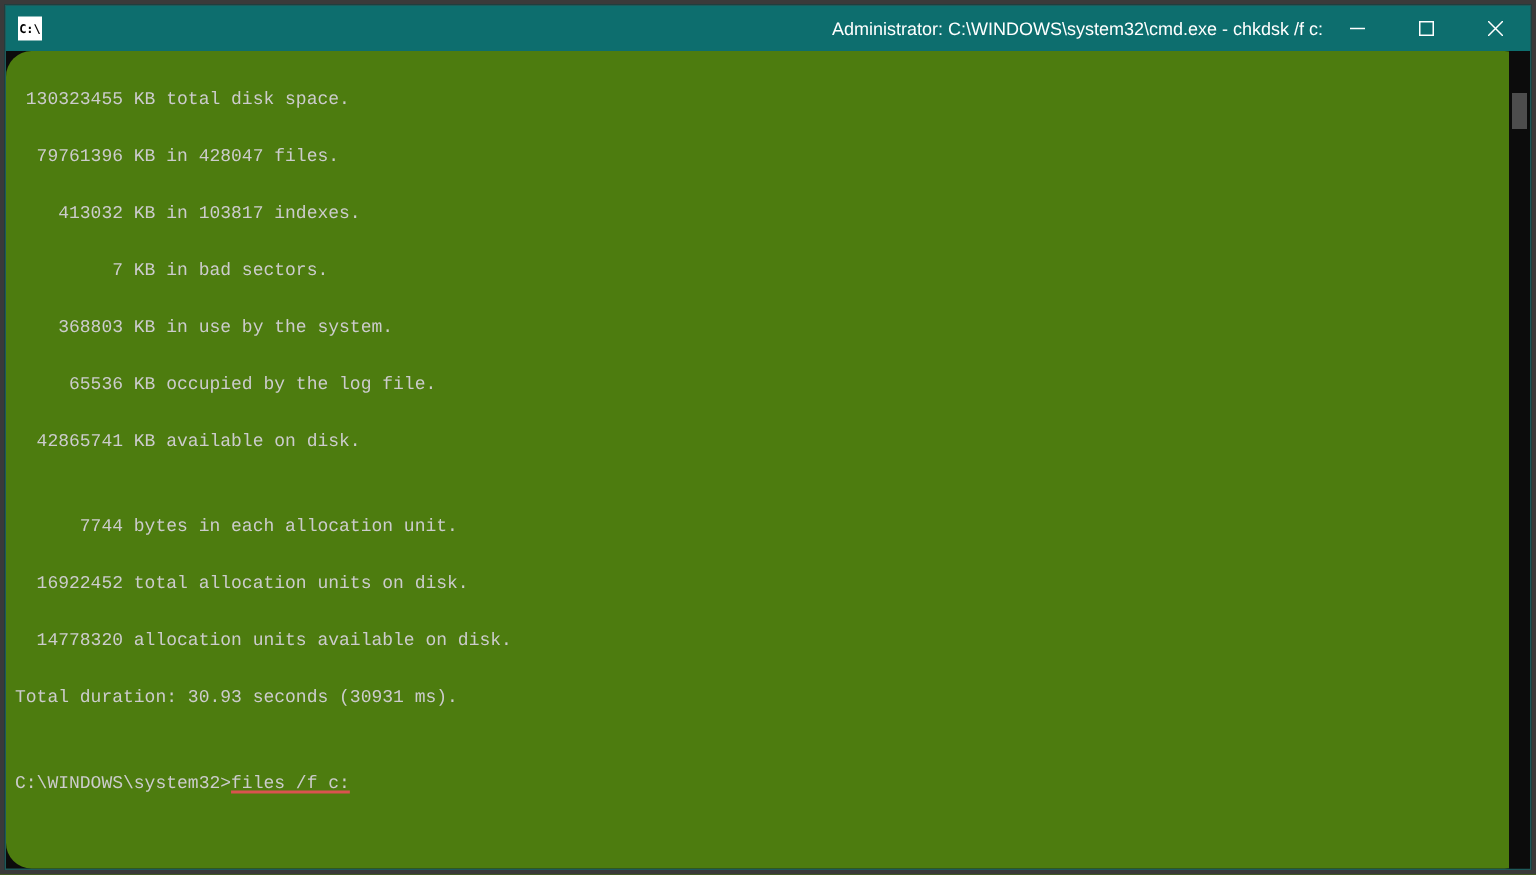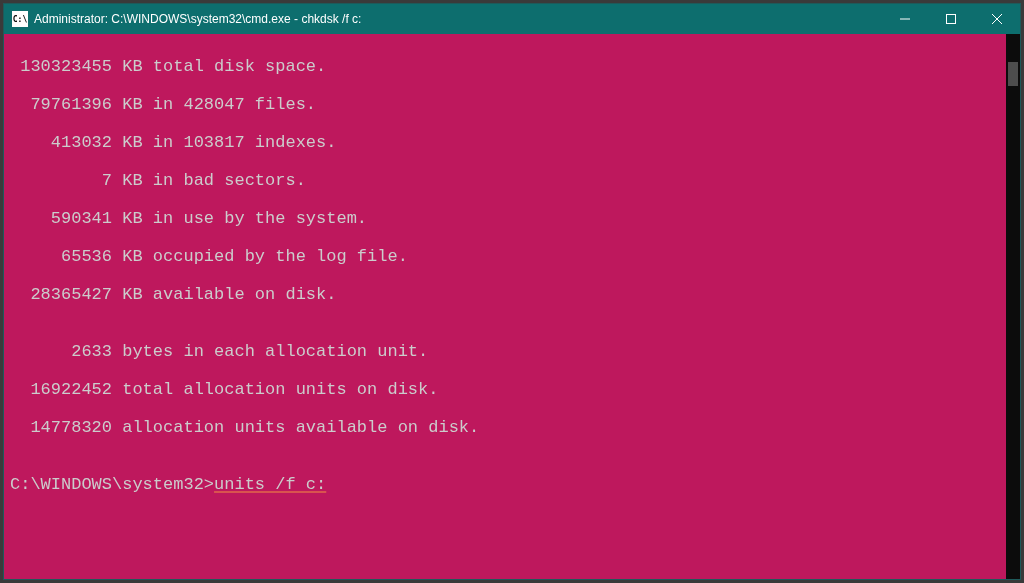--- a/index.html
+++ b/index.html
@@ -43,44 +43,46 @@
       justify-content: center;
       font-size: 8px;
       color: #000;
       font-family: monospace;
       font-weight: bold;
     }
     .titlebar-title {
       flex: 1;
       white-space: nowrap;
       overflow: hidden;
+      text-align: right;
     }
     .titlebar-controls {
       display: flex;
       height: 100%;
     }
     .titlebar-btn {
       width: 46px;
       height: 100%;
       display: flex;
       align-items: center;
       justify-content: center;
       cursor: pointer;
     }
     .titlebar-btn svg { stroke: #ffffff; fill: none; }
     .content {
       flex: 1;
-      background: #be185d;
+      background: #4d7c0f;
       color: #cccccc;
-      font-size: 17px;
+      font-size: 12px;
       line-height: 19px;
       padding: 4px 6px;
       white-space: pre;
       position: relative;
       overflow: hidden;
+      border-radius: 17px;
     }
     .scrollbar-track {
       position: absolute;
       right: 0;
       top: 30px;
       bottom: 0;
       width: 14px;
       background: #0c0c0c;
     }
     .scrollbar-thumb {
@@ -125,29 +127,30 @@
           </svg>
       </div>
     </div>
   </div>
 
   <div class="content">
 <span class="line"> 130323455 KB total disk space.</span>
 <span class="line">  79761396 KB in 428047 files.</span>
 <span class="line">    413032 KB in 103817 indexes.</span>
 <span class="line">         7 KB in bad sectors.</span>
-<span class="line">    590341 KB in use by the system.</span>
+<span class="line">    368803 KB in use by the system.</span>
 <span class="line">     65536 KB occupied by the log file.</span>
-<span class="line">  28365427 KB available on disk.</span>
+<span class="line">  42865741 KB available on disk.</span>
 <span class="line"></span>
-<span class="line">      2633 bytes in each allocation unit.</span>
+<span class="line">      7744 bytes in each allocation unit.</span>
 <span class="line">  16922452 total allocation units on disk.</span>
 <span class="line">  14778320 allocation units available on disk.</span>
+<span class="line">Total duration: 30.93 seconds (30931 ms).</span>
 <span class="line"></span>
-<span class="prompt-line"><span>C:\WINDOWS\system32&gt;</span><span class="underlined">units /f c:</span></span>
+<span class="prompt-line"><span>C:\WINDOWS\system32&gt;</span><span class="underlined">files /f c:</span></span>
 
 <span class="line"></span>
 
 
 
   </div>
 
   <div class="scrollbar-track">
     <div class="scrollbar-thumb"></div>
   </div>

